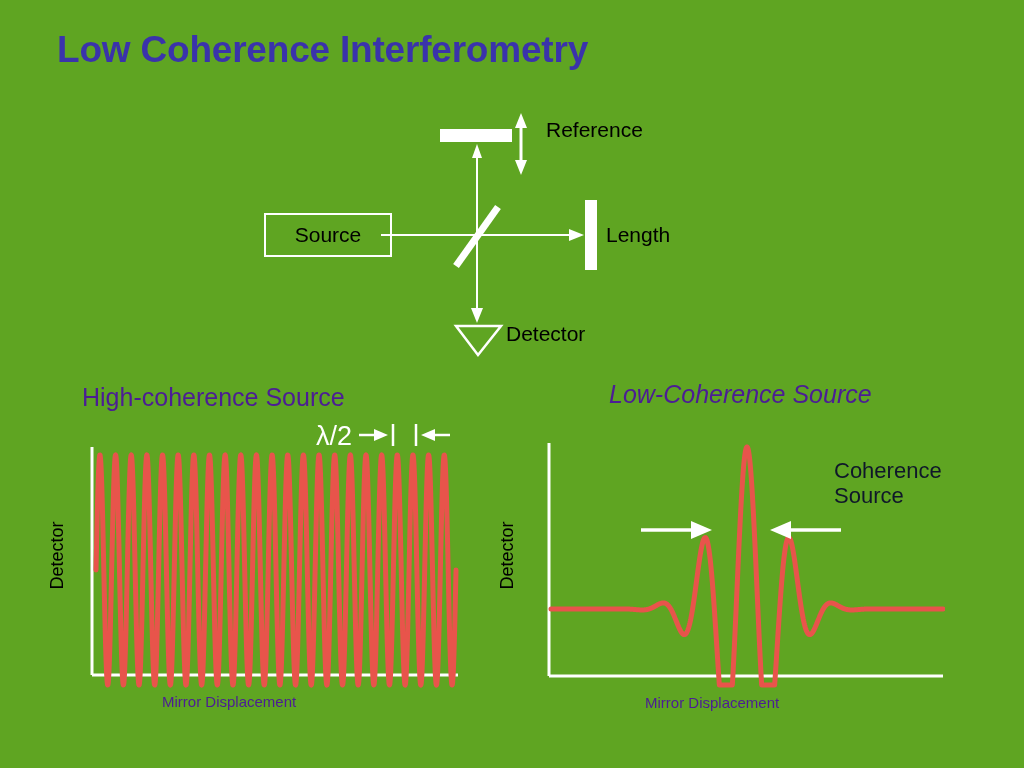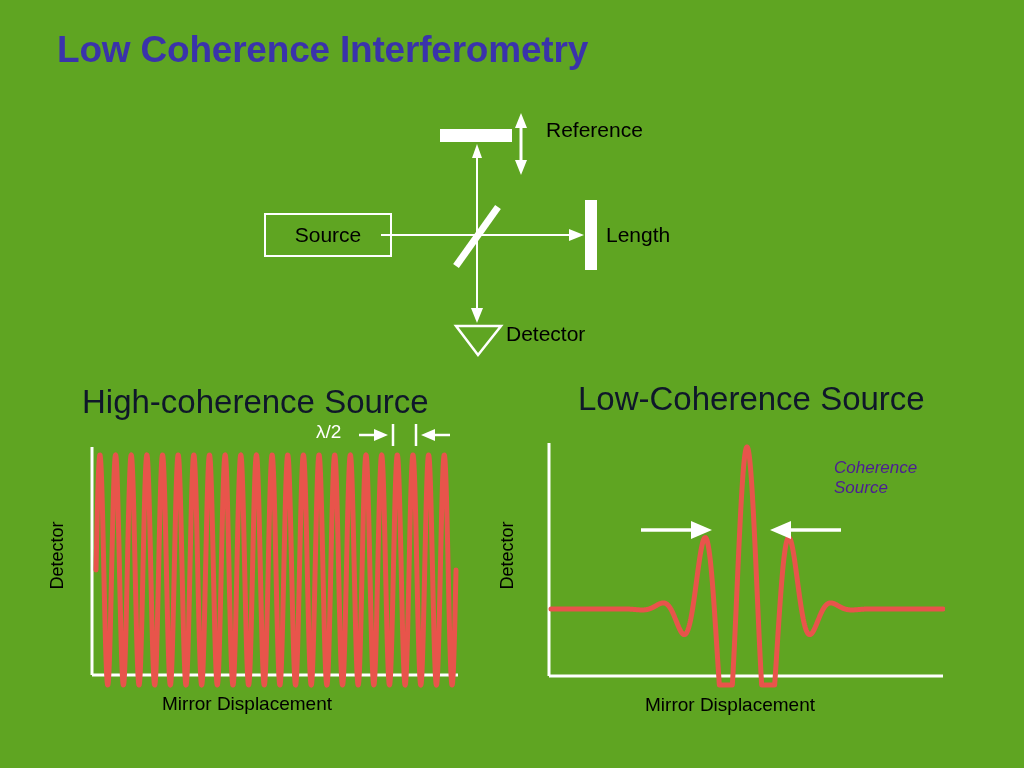--- a/index.html
+++ b/index.html
@@ -67,74 +67,73 @@
     left: 0; right: 0; top: 50%;
     transform: translateY(-50%);
     text-align: center;
     color: #000000;
     font-size: 21px;
   }
 
   
   .plot-title {
     position: absolute;
-    color: #0f172a;
-    font-size: 33px;
+    color: #4c1d95;
+    font-size: 25px;
     white-space: nowrap;
   }
   #title-high { left: 82px;  top: 383px; }
-  #title-low  { left: 578px; top: 380px; }
+  #title-low  { left: 609px; top: 380px; font-style: italic; }
 
   .axis-ylabel {
     position: absolute;
     color: #000000;
     font-size: 18px;
     transform-origin: 50% 50%;
     transform: rotate(-90deg);
     white-space: nowrap;
   }
   .axis-xlabel {
     position: absolute;
-    color: #000000;
-    font-size: 19px;
+    color: #4c1d95;
+    font-size: 15px;
     white-space: nowrap;
   }
   #ylabel-high { left: 23px;  top: 545px; }
   #ylabel-low  { left: 473px; top: 545px; }
   #xlabel-high { left: 162px; top: 693px; }
   #xlabel-low  { left: 645px; top: 694px; }
 
   #plot-high, #plot-low {
     position: absolute;
   }
   #plot-high { left: 88px;  top: 447px; width: 372px; height: 243px; }
   #plot-low  { left: 545px; top: 443px; width: 400px; height: 248px; }
 
   .annot-text {
     position: absolute;
-    color: #4c1d95;
-    font-size: 17px;
+    color: #0f172a;
+    font-size: 22px;
     line-height: 1.15;
     white-space: nowrap;
-    font-style: italic;
   }
   #annot-coherence { left: 834px; top: 458px; }
 
   .lambda-annot {
     position: absolute;
     left: 316px;
     top: 421px;
     width: 150px;
     height: 28px;
     color: #FFFFFF;
   }
   #lambda-text {
     position: absolute;
     left: 0; top: 0;
-    font-size: 19px;
+    font-size: 27px;
     color: #FFFFFF;
     white-space: nowrap;
   }
 </style>
 </head>
 <body>
 
 <div class="slide">
 
   <div id="slide-title">Low Coherence Interferometry</div>

